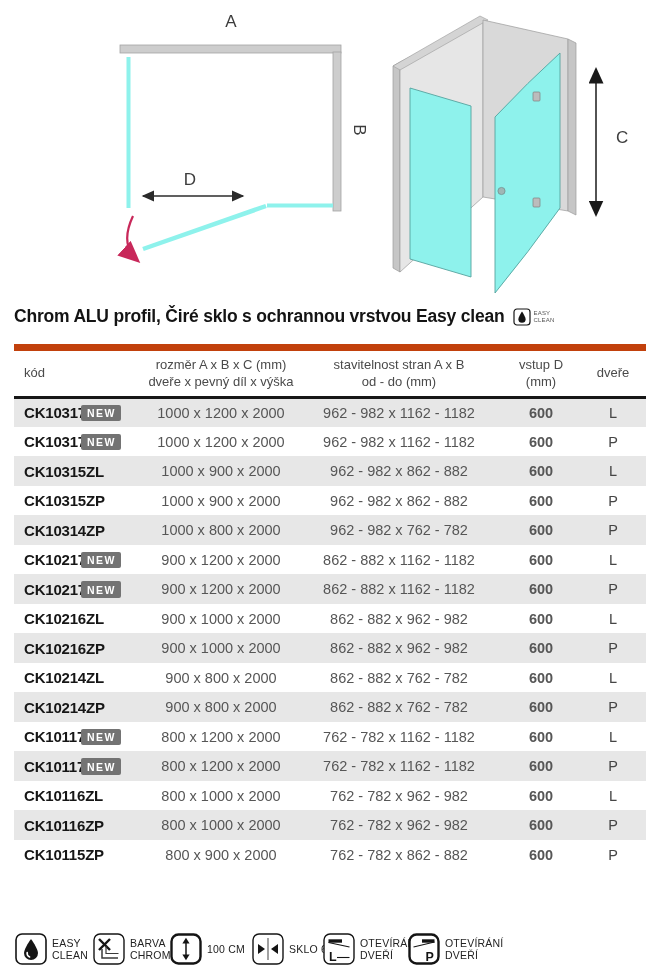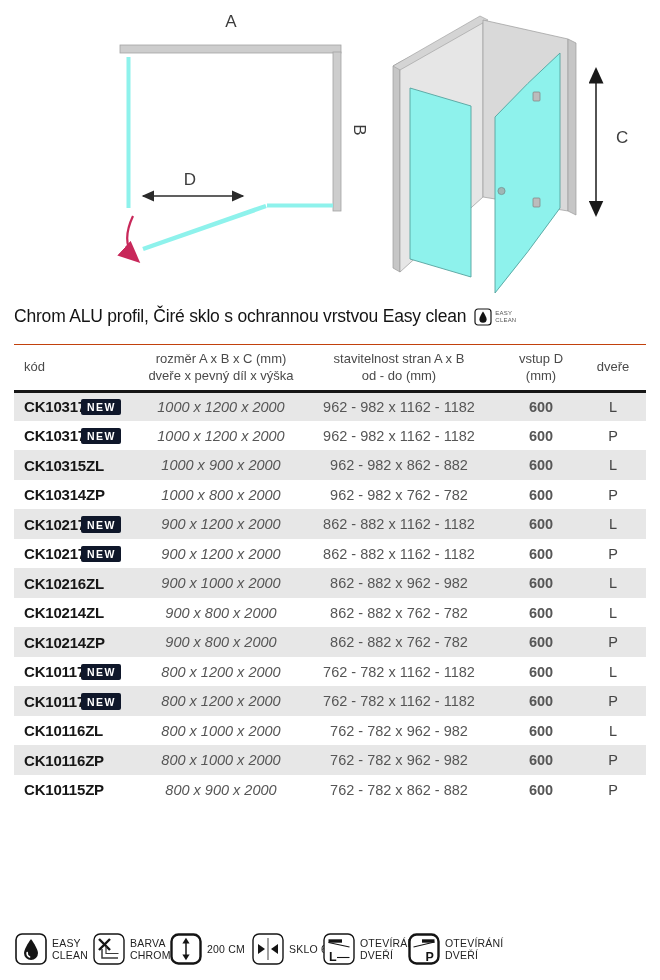--- a/index.html
+++ b/index.html
@@ -7,40 +7,40 @@
     position:relative; width:660px; height:980px; background:#fff;
     font-family:"Liberation Sans", sans-serif; overflow:hidden;
   }
   
   .plan-svg { position:absolute; top:0; left:0; }
   .iso-svg  { position:absolute; top:0; left:358px; }
   .dim-label { font-size:17px; fill:#3d3d3d; font-family:"Liberation Sans", sans-serif; }
 
   
   .title-row { position:absolute; top:306px; left:14px; display:flex; align-items:center; gap:8px; }
-  .page-title { margin:0; font-size:17.5px; font-weight:normal; color:#141414; letter-spacing:-0.2px; }
+  .page-title { margin:0; font-size:17.5px; font-weight:bold; color:#141414; letter-spacing:-0.2px; }
   .title-badge { display:flex; align-items:center; gap:3px; }
   .title-badge-text { font-size:6px; line-height:1.15; color:#555; letter-spacing:0.2px; }
 
   
   table.spec { position:absolute; top:344px; left:14px; width:632px; border-collapse:collapse; table-layout:fixed; }
-  thead tr { border-top:1px solid #c2410c; border-bottom:3px solid #161616; }
+  thead tr { border-top:7px solid #c2410c; border-bottom:3px solid #161616; }
   th { font-weight:normal; font-size:13px; color:#4a4a4a; padding:6px 0 5px; line-height:1.3; text-align:center; vertical-align:middle; }
   th.th-code { text-align:left; padding-left:10px; }
   .hl { display:block; }
   tbody tr { height:29.5px; }
   tbody tr:nth-child(odd) { background:#e7e7e7; }
   td { font-size:14.5px; color:#565656; text-align:center; vertical-align:middle; }
   td.td-code { width:78px; text-align:left; padding-left:10px; font-weight:bold; color:#161616; font-size:15px; letter-spacing:-0.2px; }
   td.td-new { width:54px; text-align:left; }
-  td.td-size { width:150px;font-style:italic; }
+  td.td-size { width:150px; }
   td.td-adjust { width:206px; }
   td.td-entry { width:78px;font-weight:bold; }
   td.td-door { width:66px; color:#454545; }
-  .new-badge { display:inline-block; background:#0f172a; color:#fff; font-size:10.5px; font-weight:bold;
+  .new-badge { display:inline-block; background:#737373; color:#fff; font-size:10.5px; font-weight:bold;
     letter-spacing:1.5px; padding:2.5px 5px 2px 6px; border-radius:2px; }
 
   
   .legend { position:absolute; top:933px; left:0; width:660px; height:46px; }
   .legend-item { position:absolute; top:0; display:flex; align-items:center; gap:5px; }
   .legend-label { font-size:10.5px; color:#232323; line-height:1.15; width:64px; letter-spacing:0.2px; }
 </style>
 </head>
 <body>
 
@@ -149,20 +149,28 @@
     </tr>
         <tr class="spec-row">
       <td class="td-code">CK10315ZL</td>
       <td class="td-new"></td>
       <td class="td-size">1000 x 900 x 2000</td>
       <td class="td-adjust">962 - 982 x 862 - 882</td>
       <td class="td-entry">600</td>
       <td class="td-door">L</td>
     </tr>
         <tr class="spec-row">
+      <td class="td-code">CK10315ZP</td>
+      <td class="td-new"></td>
+      <td class="td-size">1000 x 900 x 2000</td>
+      <td class="td-adjust">962 - 982 x 862 - 882</td>
+      <td class="td-entry">600</td>
+      <td class="td-door">P</td>
+    </tr>
+        <tr class="spec-row">
       <td class="td-code">CK10314ZP</td>
       <td class="td-new"></td>
       <td class="td-size">1000 x 800 x 2000</td>
       <td class="td-adjust">962 - 982 x 762 - 782</td>
       <td class="td-entry">600</td>
       <td class="td-door">P</td>
     </tr>
         <tr class="spec-row">
       <td class="td-code">CK10217ZL</td>
       <td class="td-new"><span class="new-badge">NEW</span></td>
@@ -179,20 +187,28 @@
       <td class="td-entry">600</td>
       <td class="td-door">P</td>
     </tr>
         <tr class="spec-row">
       <td class="td-code">CK10216ZL</td>
       <td class="td-new"></td>
       <td class="td-size">900 x 1000 x 2000</td>
       <td class="td-adjust">862 - 882 x 962 - 982</td>
       <td class="td-entry">600</td>
       <td class="td-door">L</td>
+    </tr>
+        <tr class="spec-row">
+      <td class="td-code">CK10216ZP</td>
+      <td class="td-new"></td>
+      <td class="td-size">900 x 1000 x 2000</td>
+      <td class="td-adjust">862 - 882 x 962 - 982</td>
+      <td class="td-entry">600</td>
+      <td class="td-door">P</td>
     </tr>
         <tr class="spec-row">
       <td class="td-code">CK10214ZL</td>
       <td class="td-new"></td>
       <td class="td-size">900 x 800 x 2000</td>
       <td class="td-adjust">862 - 882 x 762 - 782</td>
       <td class="td-entry">600</td>
       <td class="td-door">L</td>
     </tr>
         <tr class="spec-row">
@@ -268,21 +284,21 @@
       <span class="legend-label">BARVA CHROM</span>
     </div>
 
     <div class="legend-item" style="left:170px">
       <svg width="32" height="32" viewBox="0 0 32 32">
         <rect x="1.5" y="1.5" width="29" height="29" rx="7" fill="#fff" stroke="#141414" stroke-width="2.4"></rect>
         <line x1="16" y1="9" x2="16" y2="23" stroke="#141414" stroke-width="1.5"></line>
         <polygon points="16,4.8 12.4,10.4 19.6,10.4" fill="#141414"></polygon>
         <polygon points="16,27.2 12.4,21.6 19.6,21.6" fill="#141414"></polygon>
       </svg>
-      <span class="legend-label">200 CM</span>
+      <span class="legend-label">100 CM</span>
     </div>
 
     <div class="legend-item" style="left:252px">
       <svg width="32" height="32" viewBox="0 0 32 32">
         <rect x="1" y="1" width="30" height="30" rx="6" fill="#fff" stroke="#141414" stroke-width="1.4"></rect>
         <line x1="16" y1="5" x2="16" y2="27" stroke="#555" stroke-width="1.1"></line>
         <polygon points="6,11 13,16 6,21" fill="#141414"></polygon>
         <polygon points="26,11 19,16 26,21" fill="#141414"></polygon>
       </svg>
       <span class="legend-label">SKLO 6</span>

